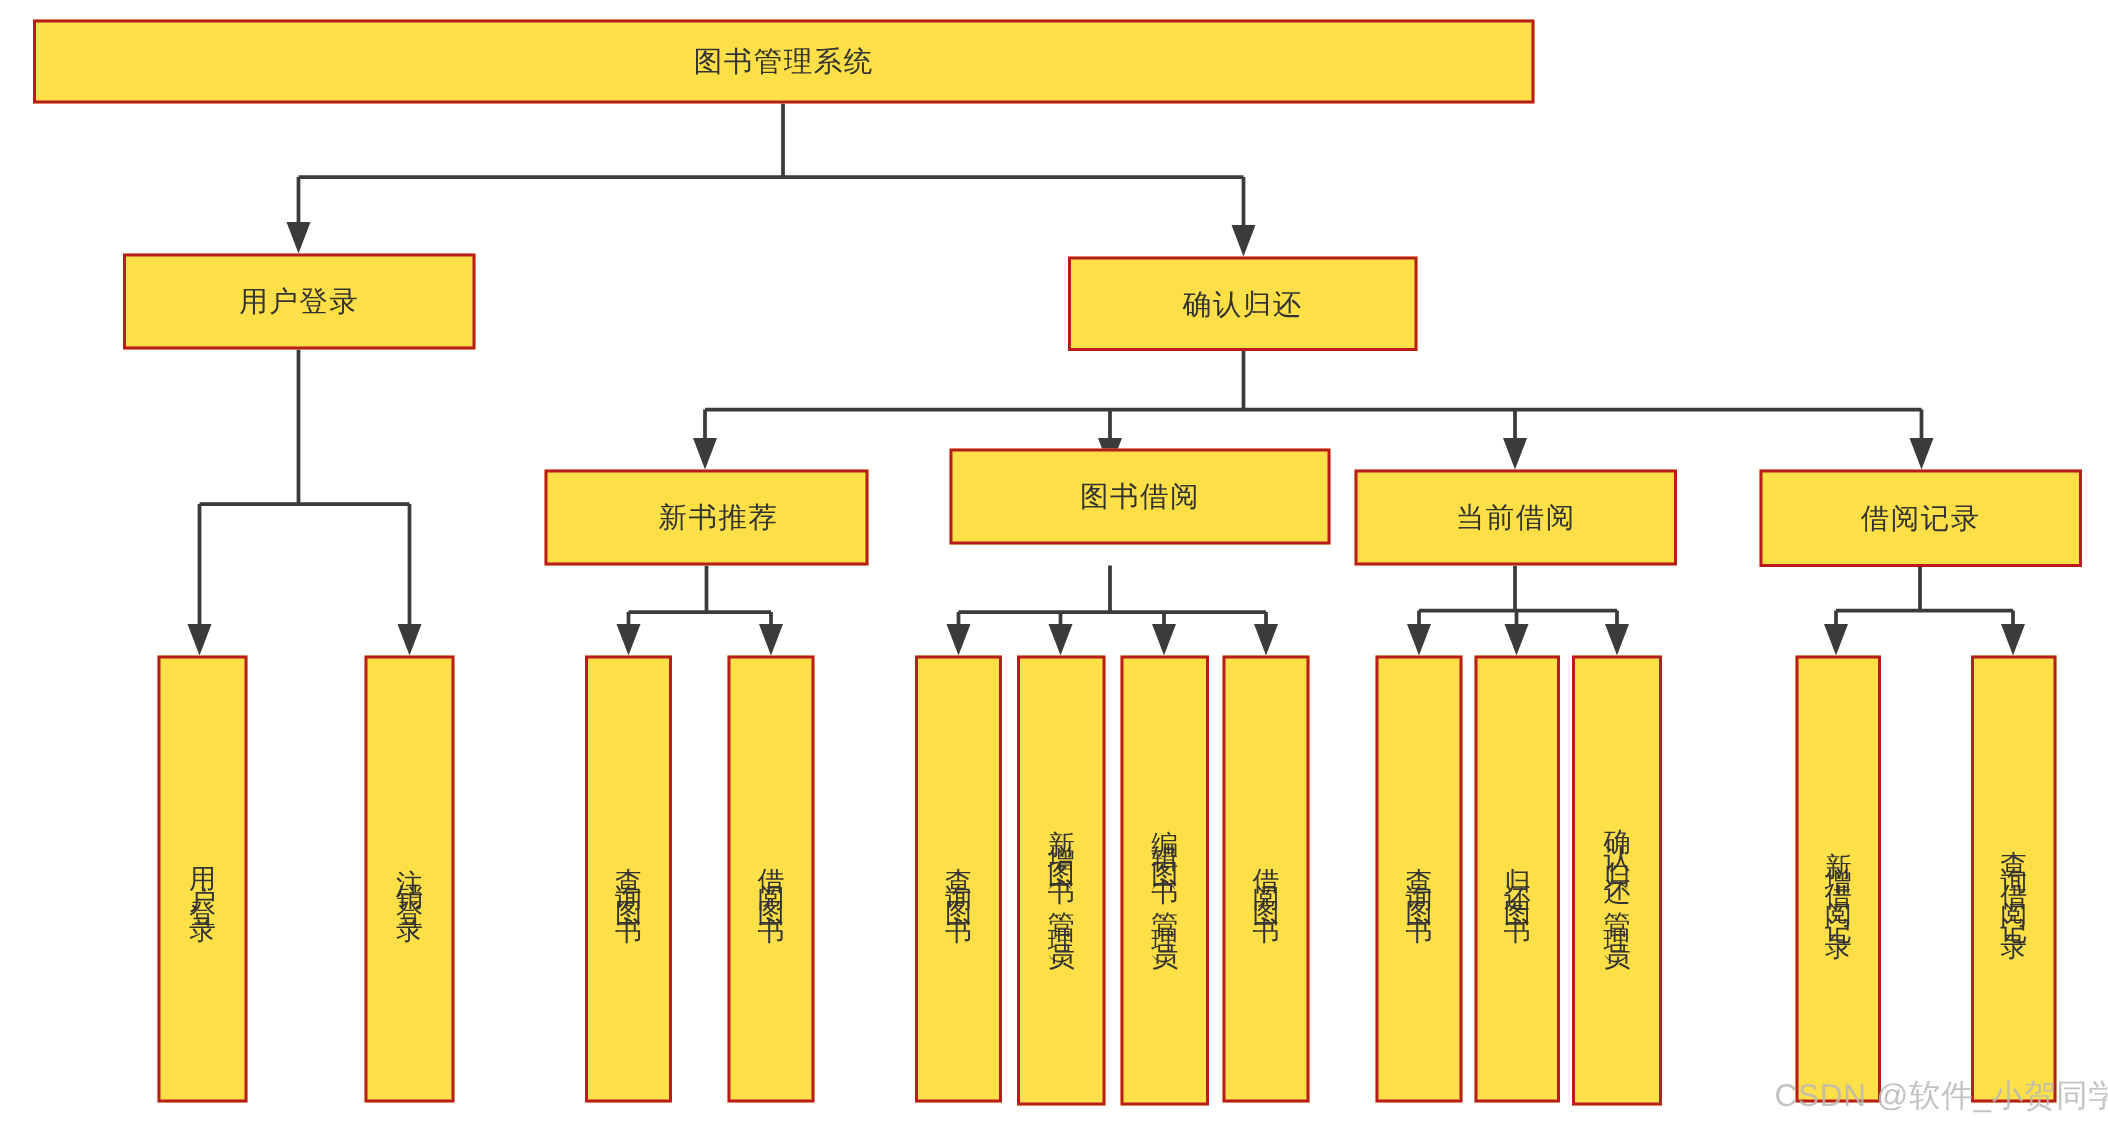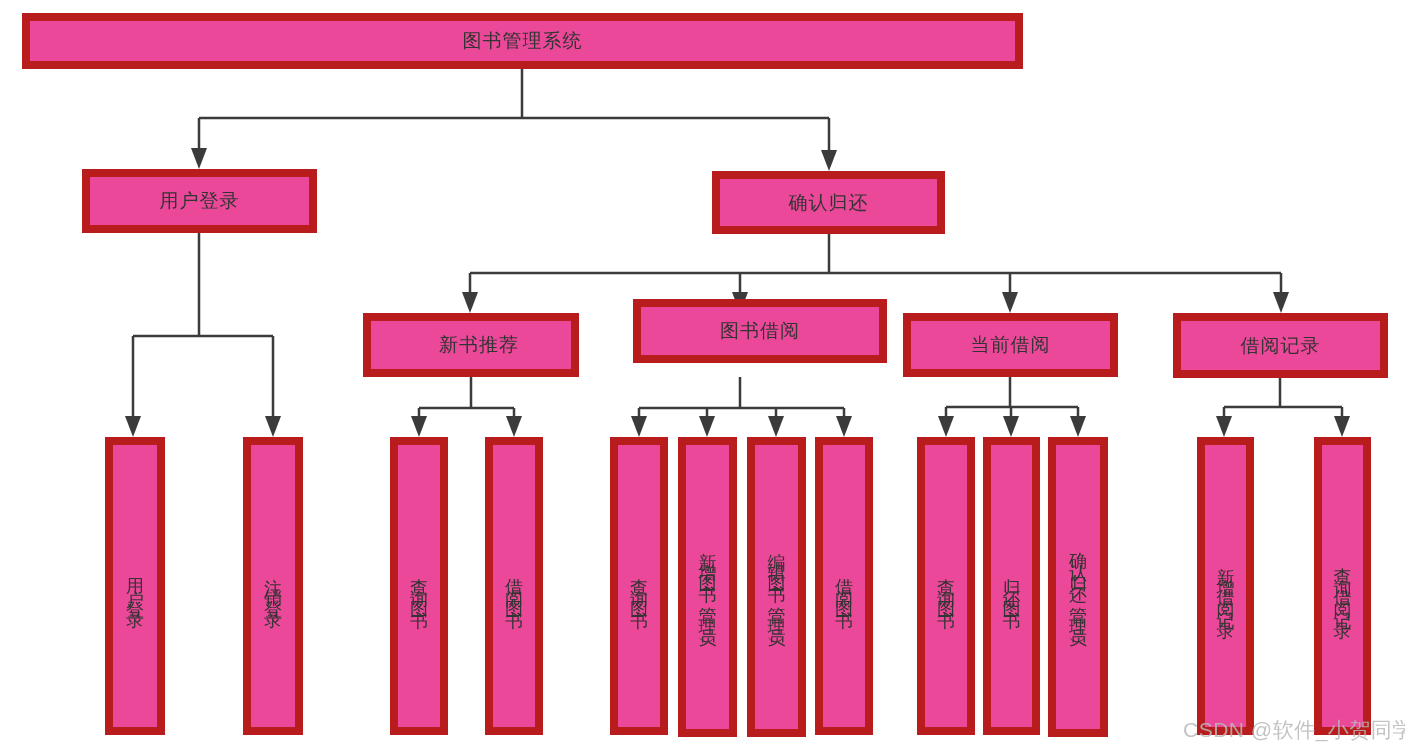--- a/index.html
+++ b/index.html
@@ -10,22 +10,22 @@
     background: #ffffff;
     overflow: hidden;
     font-family: "Liberation Sans", "DejaVu Sans", sans-serif;
   }
   .wires { position: absolute; left: 0; top: 0; }
   .wire  { stroke: #3b3b3b; stroke-width: 2.5; fill: none; }
   .heads { fill: #3b3b3b; stroke: none; }
   .node {
     position: absolute;
     box-sizing: border-box;
-    border: 8px solid #b91c1c;
-    background: #ec4899;
+    border: 2px solid #b91c1c;
+    background: #fde047;
     color: #333333;
     display: flex;
     align-items: center;
     justify-content: center;
   }
   .hbox { font-size: 19px; letter-spacing: 1px; }
   .vbox {
     font-size: 18px;
     writing-mode: vertical-rl;
     text-orientation: mixed;

